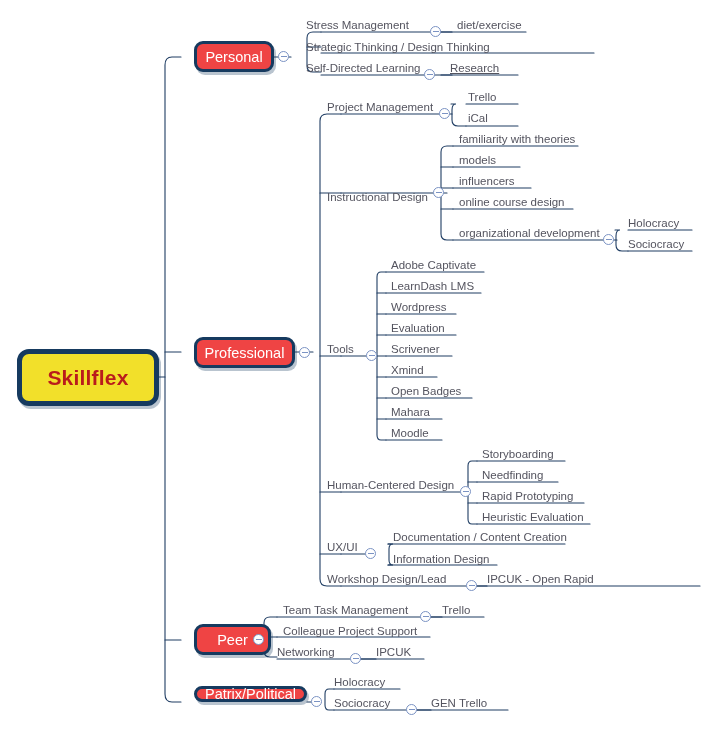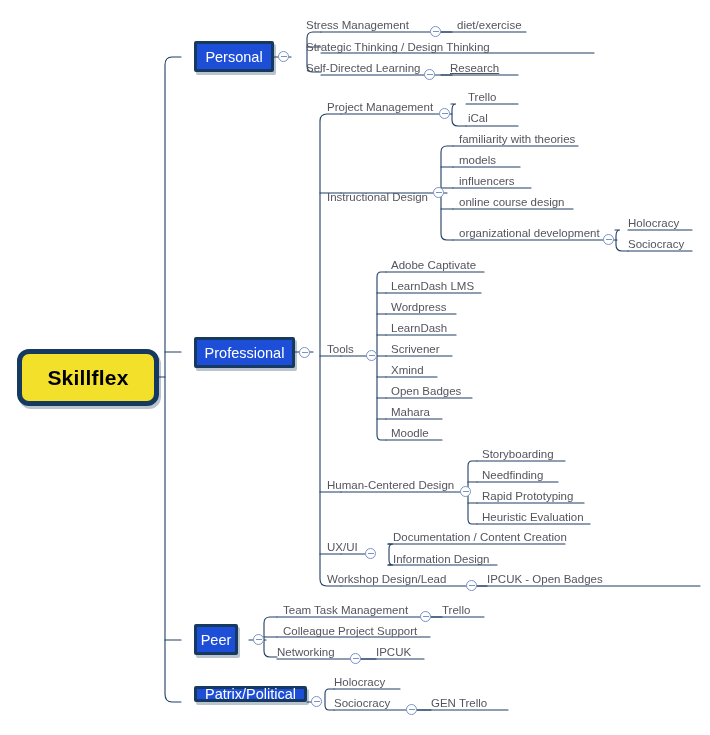--- a/index.html
+++ b/index.html
@@ -30,33 +30,33 @@
     border: 5px solid #163a5f;
     background: #f2e02a;
     border-radius: 12px;
     box-shadow: 2px 3px 0 rgba(22,58,95,0.30);
     display: flex;
     align-items: center;
     justify-content: center;
     z-index: 6;
   }
   .root-label {
-    color: #000000;
+    color: #b91c1c;
     font-size: 21px;
     font-weight: bold;
     letter-spacing: 0.2px;
     white-space: nowrap;
   }
   
   .l1-node {
     position: absolute;
     box-sizing: border-box;
     border: 3px solid #163a5f;
-    background: #1d4ed8;
-    border-radius: 2px;
+    background: #ef4444;
+    border-radius: 9px;
     box-shadow: 2px 3px 0 rgba(22,58,95,0.30);
     display: flex;
     align-items: center;
     justify-content: center;
     z-index: 6;
   }
   .l1-label {
     color: #ffffff;
     font-size: 14.5px;
     white-space: nowrap;
@@ -200,21 +200,21 @@
   <div class="root-node" style="left:17px; top:349px; width:142px; height:57px;">
     <span class="root-label">Skillflex</span>
   </div>
 
   <div class="l1-node" style="left:194px; top:41px; width:80px; height:31px;">
     <span class="l1-label">Personal</span>
   </div>
   <div class="l1-node" style="left:194px; top:337px; width:101px; height:31px;">
     <span class="l1-label">Professional</span>
   </div>
-  <div class="l1-node" style="left:194px; top:624px; width:44px; height:31px;">
+  <div class="l1-node" style="left:194px; top:624px; width:77px; height:31px;">
     <span class="l1-label">Peer</span>
   </div>
   <div class="l1-node" style="left:194px; top:686px; width:113px; height:16px;">
     <span class="l1-label">Patrix/Political</span>
   </div>
 
   <div class="toggle" style="left:278px; top:51px;"></div>
   <div class="toggle" style="left:299px; top:347px;"></div>
   <div class="toggle" style="left:253px; top:634px;"></div>
   <div class="toggle" style="left:311px; top:696px;"></div>
@@ -243,42 +243,42 @@
   <div class="topic" style="left:459px; top:227px;">organizational development</div>
   <div class="toggle" style="left:603px; top:234px;"></div>
   <div class="topic" style="left:628px; top:217px;">Holocracy</div>
   <div class="topic" style="left:628px; top:238px;">Sociocracy</div>
 
   <div class="topic" style="left:327px; top:343px;">Tools</div>
   <div class="toggle" style="left:366px; top:350px;"></div>
   <div class="topic" style="left:391px; top:259px;">Adobe Captivate</div>
   <div class="topic" style="left:391px; top:280px;">LearnDash LMS</div>
   <div class="topic" style="left:391px; top:301px;">Wordpress</div>
-  <div class="topic" style="left:391px; top:322px;">LearnDash</div>
+  <div class="topic" style="left:391px; top:322px;">Evaluation</div>
   <div class="topic" style="left:391px; top:343px;">Scrivener</div>
   <div class="topic" style="left:391px; top:364px;">Xmind</div>
   <div class="topic" style="left:391px; top:385px;">Open Badges</div>
   <div class="topic" style="left:391px; top:406px;">Mahara</div>
   <div class="topic" style="left:391px; top:427px;">Moodle</div>
 
   <div class="topic" style="left:327px; top:479px;">Human-Centered Design</div>
   <div class="toggle" style="left:460px; top:486px;"></div>
   <div class="topic" style="left:482px; top:448px;">Storyboarding</div>
   <div class="topic" style="left:482px; top:469px;">Needfinding</div>
   <div class="topic" style="left:482px; top:490px;">Rapid Prototyping</div>
   <div class="topic" style="left:482px; top:511px;">Heuristic Evaluation</div>
 
   <div class="topic" style="left:327px; top:541px;">UX/UI</div>
   <div class="toggle" style="left:365px; top:548px;"></div>
   <div class="topic" style="left:393px; top:531px;">Documentation / Content Creation</div>
   <div class="topic" style="left:393px; top:553px;">Information Design</div>
 
   <div class="topic" style="left:327px; top:573px;">Workshop Design/Lead</div>
   <div class="toggle" style="left:466px; top:580px;"></div>
-  <div class="topic" style="left:487px; top:573px;">IPCUK - Open Badges</div>
+  <div class="topic" style="left:487px; top:573px;">IPCUK - Open Rapid</div>
 
   <div class="topic" style="left:283px; top:604px;">Team Task Management</div>
   <div class="toggle" style="left:420px; top:611px;"></div>
   <div class="topic" style="left:442px; top:604px;">Trello</div>
   <div class="topic" style="left:283px; top:625px;">Colleague Project Support</div>
   <div class="topic" style="left:277px; top:646px;">Networking</div>
   <div class="toggle" style="left:350px; top:653px;"></div>
   <div class="topic" style="left:376px; top:646px;">IPCUK</div>
 
   <div class="topic" style="left:334px; top:676px;">Holocracy</div>

